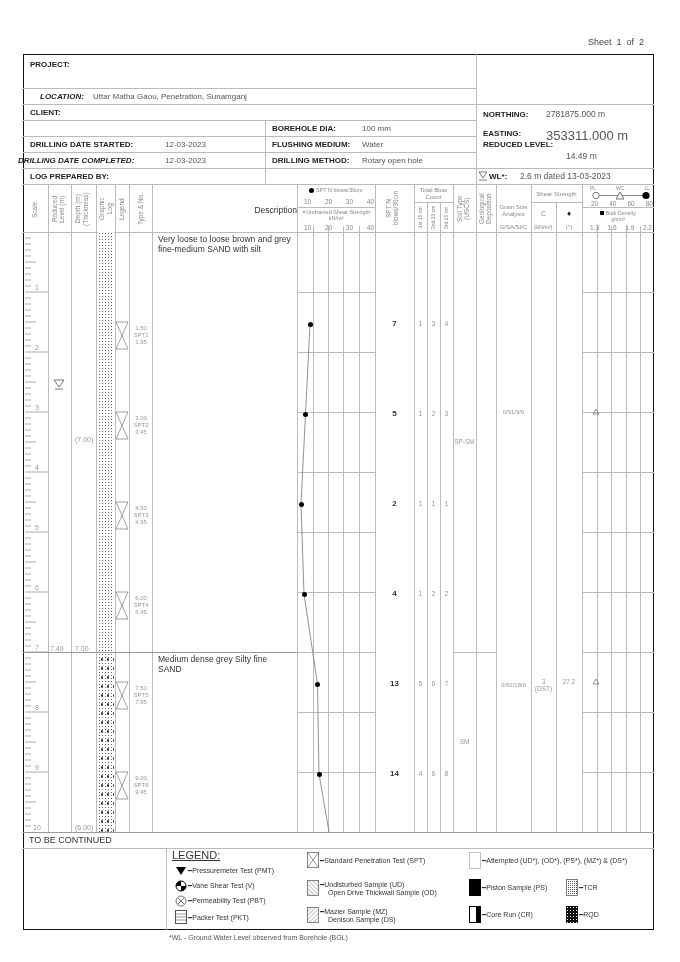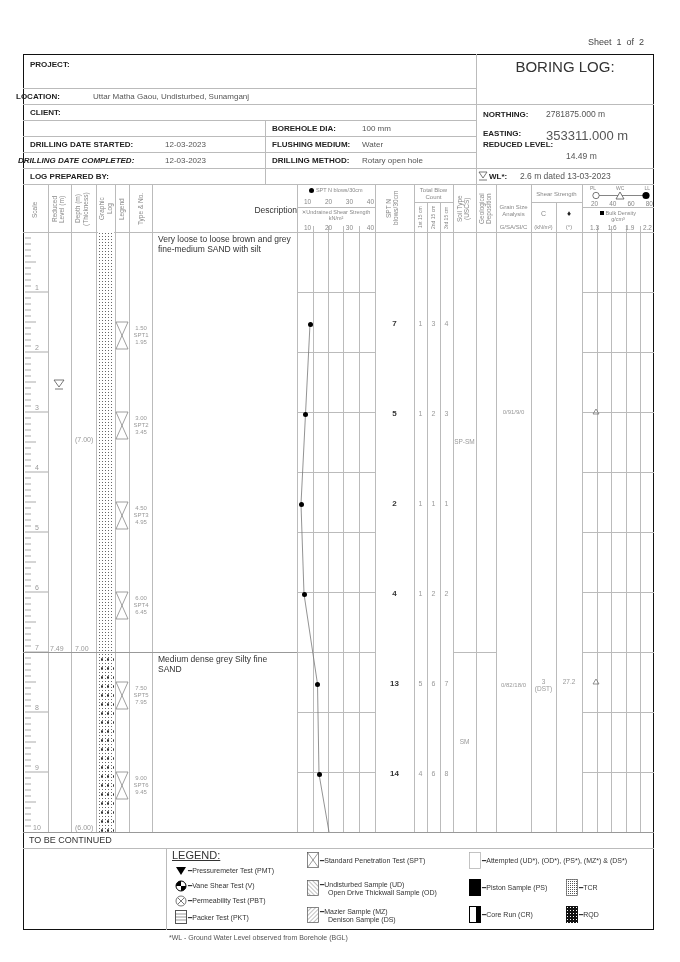--- a/index.html
+++ b/index.html
@@ -42,37 +42,36 @@
 <div class="hline" style="left:23px;top:104px;width:631px;"></div>
 <div class="hline" style="left:23px;top:120px;width:453px;"></div>
 <div class="hline" style="left:23px;top:136px;width:453px;"></div>
 <div class="hline" style="left:23px;top:152px;width:453px;"></div>
 <div class="hline" style="left:23px;top:168px;width:631px;"></div>
 <div class="hline" style="left:23px;top:184px;width:631px;"></div>
 <div class="vline" style="left:476px;top:54px;height:130px;"></div>
 <div class="vline" style="left:265px;top:120px;height:64px;"></div>
 
 <div class="lbl" style="left:30px;top:60px;">PROJECT:</div>
-<div class="lbl" style="left:16px;top:92px;">LOCATION:</div>
-<div class="val" style="left:93px;top:92px;">Uttar Matha Gaou, Undisturbed, Sunamganj</div>
+<div class="lbl" style="left:40px;top:92px;font-style:italic;">LOCATION:</div>
+<div class="val" style="left:93px;top:92px;">Uttar Matha Gaou, Penetration, Sunamganj</div>
 <div class="lbl" style="left:30px;top:108px;">CLIENT:</div>
 <div class="lbl" style="left:272px;top:124px;">BOREHOLE DIA:</div>
 <div class="val" style="left:362px;top:124px;">100 mm</div>
 <div class="lbl" style="left:30px;top:140px;">DRILLING DATE STARTED:</div>
 <div class="val" style="left:165px;top:140px;">12-03-2023</div>
 <div class="lbl" style="left:272px;top:140px;">FLUSHING MEDIUM:</div>
 <div class="val" style="left:362px;top:140px;">Water</div>
 <div class="lbl" style="left:18px;top:156px;font-style:italic;">DRILLING DATE COMPLETED:</div>
 <div class="val" style="left:165px;top:156px;">12-03-2023</div>
 <div class="lbl" style="left:272px;top:156px;">DRILLING METHOD:</div>
 <div class="val" style="left:362px;top:156px;">Rotary open hole</div>
 <div class="lbl" style="left:30px;top:172px;">LOG PREPARED BY:</div>
 
 <div class="title">
-  <div>BORING LOG:</div>
 </div>
 <div class="lbl" style="left:483px;top:110px;">NORTHING:</div>
 <div class="val" style="left:546px;top:109px;font-size:8.5px;">2781875.000 m</div>
 <div class="lbl" style="left:483px;top:129px;">EASTING:</div>
 <div class="val" style="left:546px;top:128px;font-size:13px;">353311.000 m</div>
 <div class="lbl" style="left:483px;top:140px;">REDUCED LEVEL:</div>
 <div class="val" style="left:566px;top:151px;font-size:8.5px;">14.49 m</div>
 <svg class="abs" style="left:478px;top:171px;" width="10" height="10">
   <polygon points="1,1 9,1 5,7" fill="none" stroke="#555" stroke-width="0.8"></polygon>
     <line x1="1" y1="9" x2="9" y2="9" stroke="#555" stroke-width="0.8"></line>

